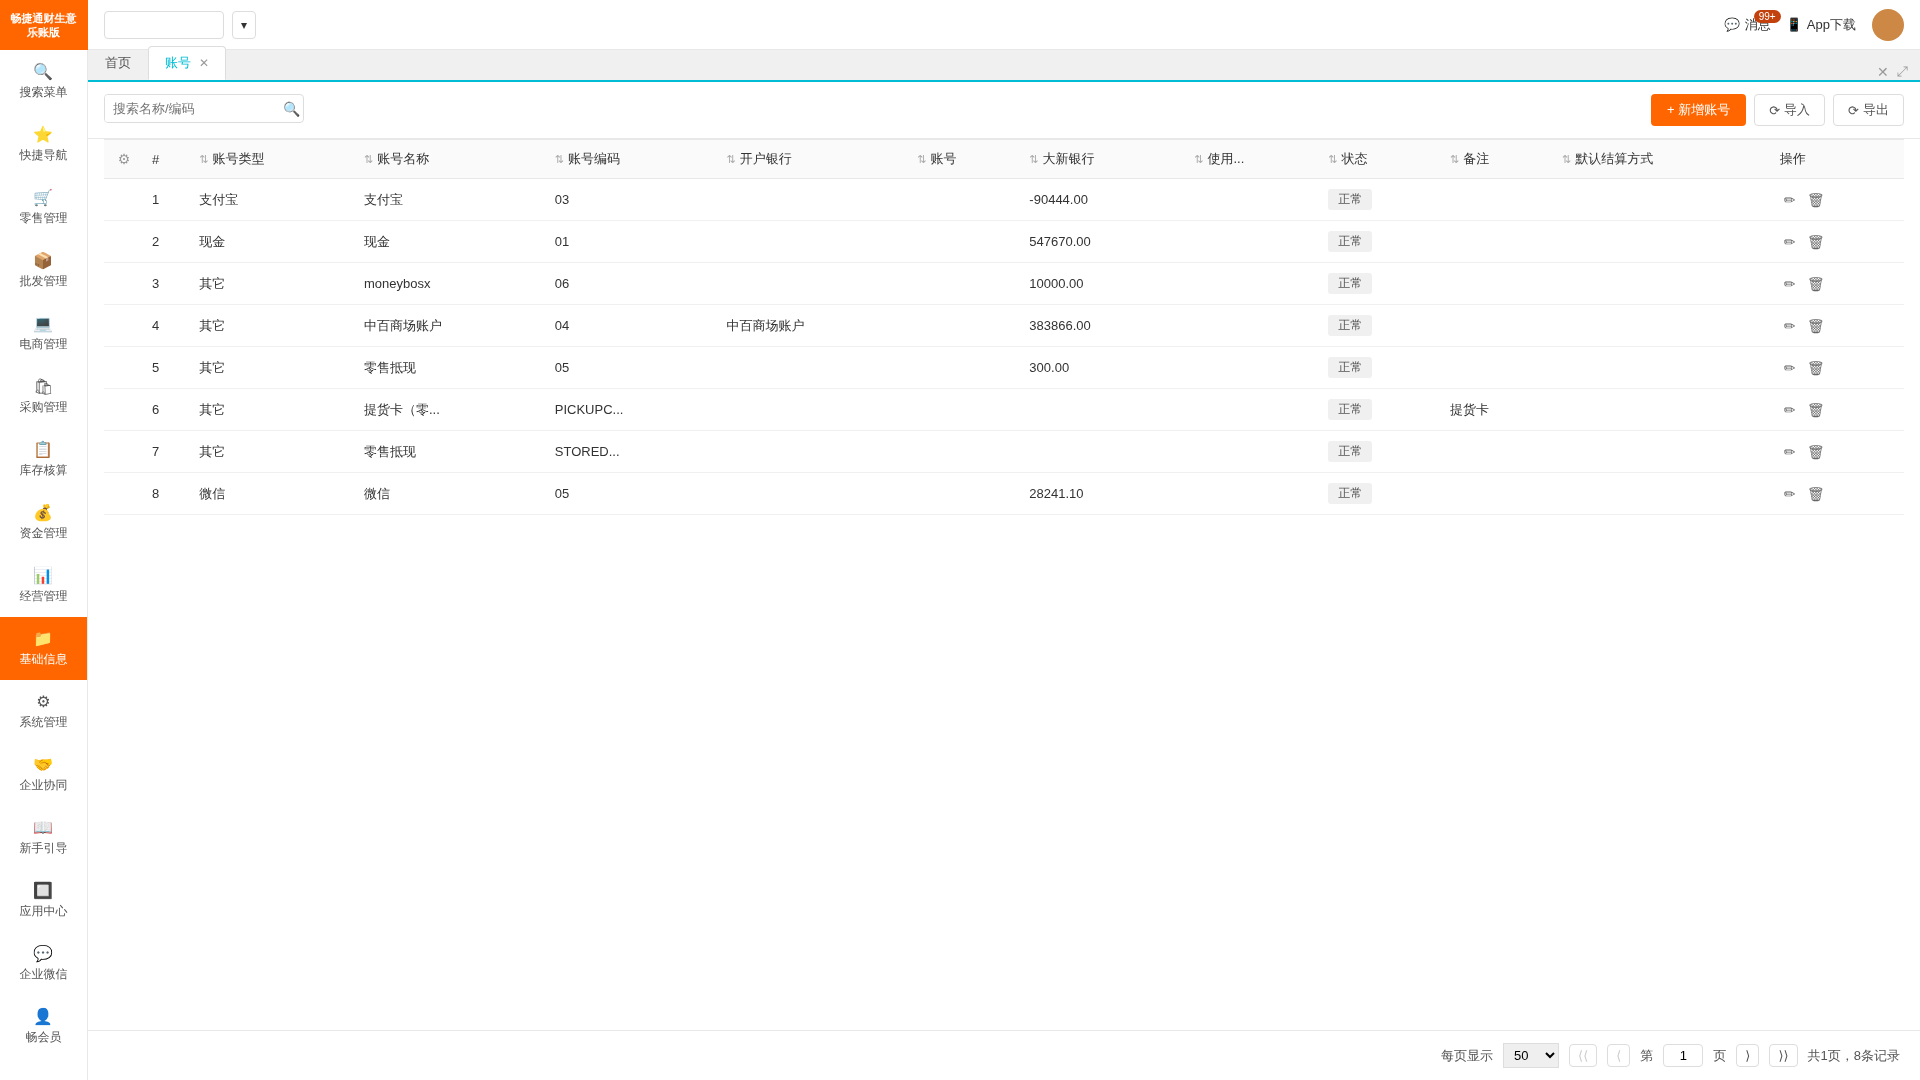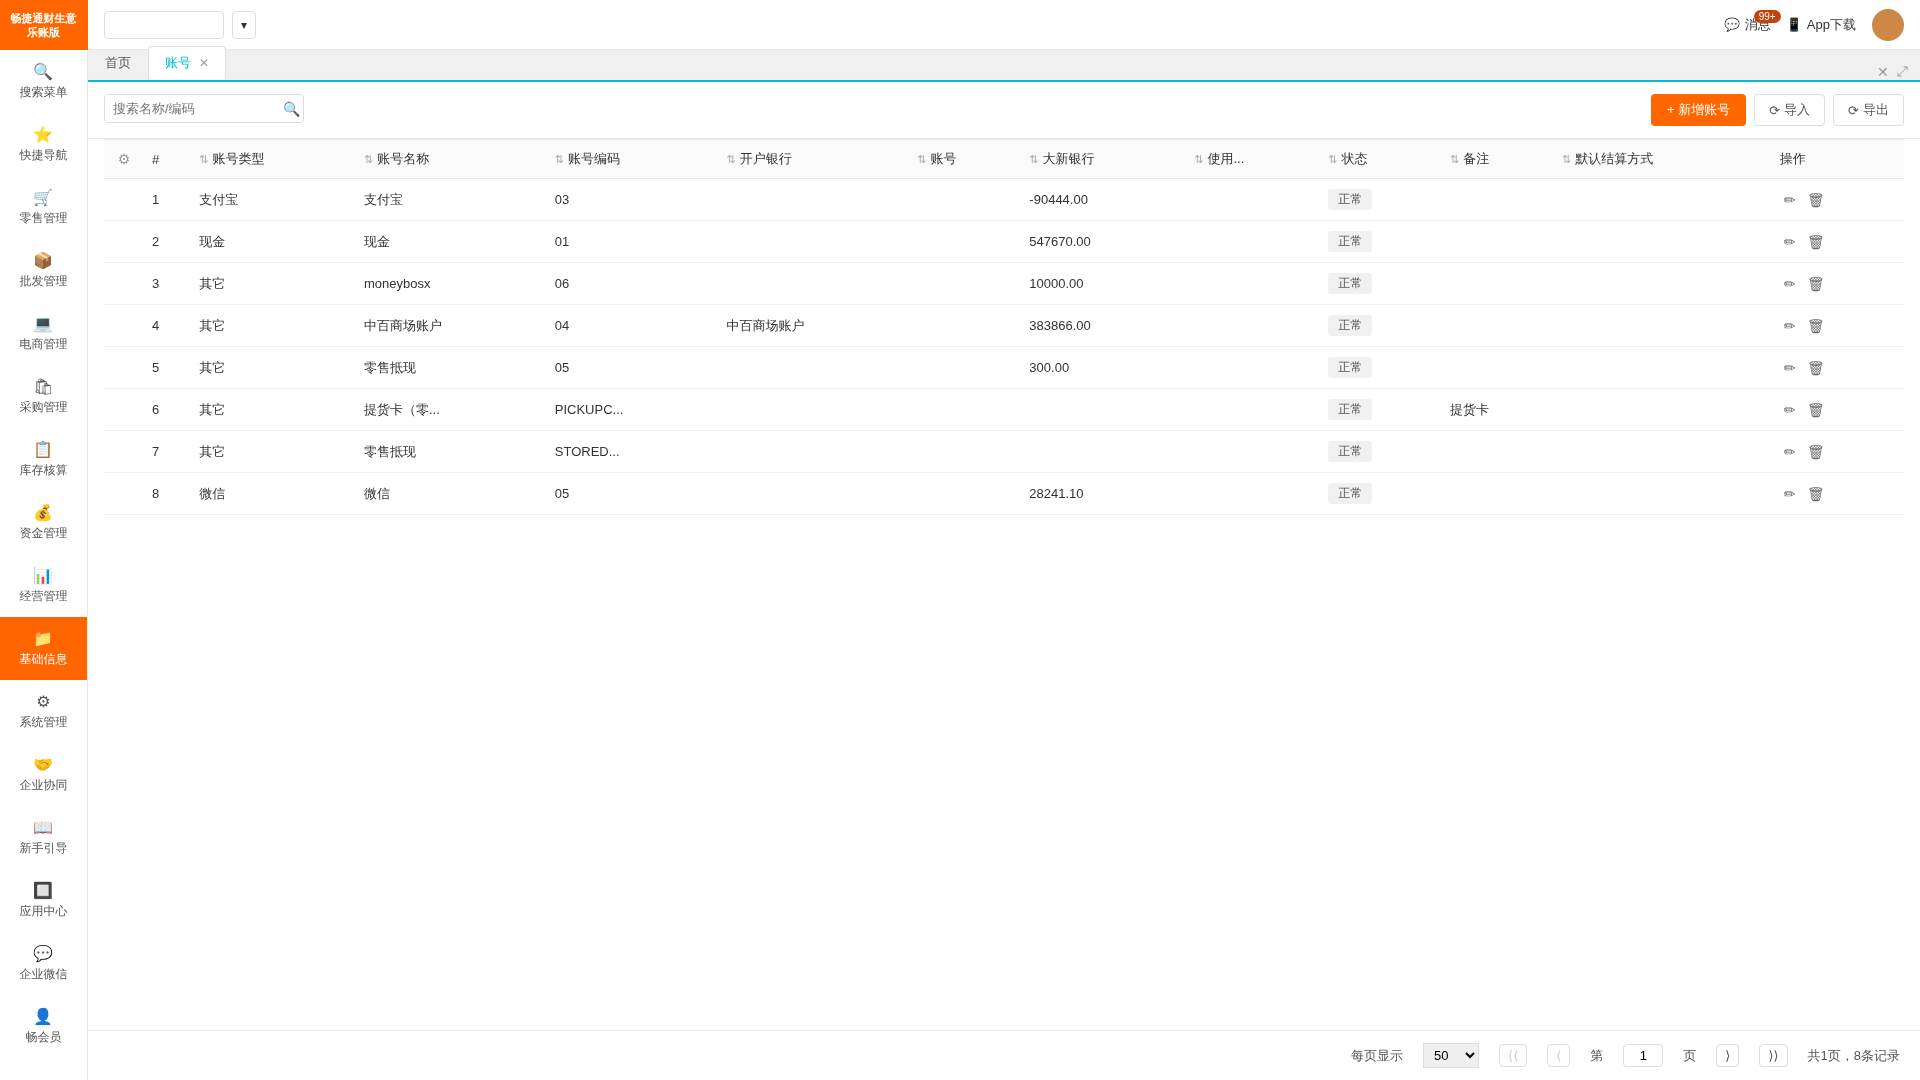--- a/index.html
+++ b/index.html
@@ -297,21 +297,21 @@
     }
 
     
     .footer {
       height: 50px;
       border-top: 1px solid #e8e8e8;
       display: flex;
       align-items: center;
       justify-content: flex-end;
       padding: 0 20px;
-      gap: 20px;
+      gap: 10px;
       font-size: 13px;
       color: #555;
     }
     .page-size-select {
       border: 1px solid #ddd;
       border-radius: 0;
       padding: 3px 6px;
       font-size: 13px;
     }
     .page-btn {

